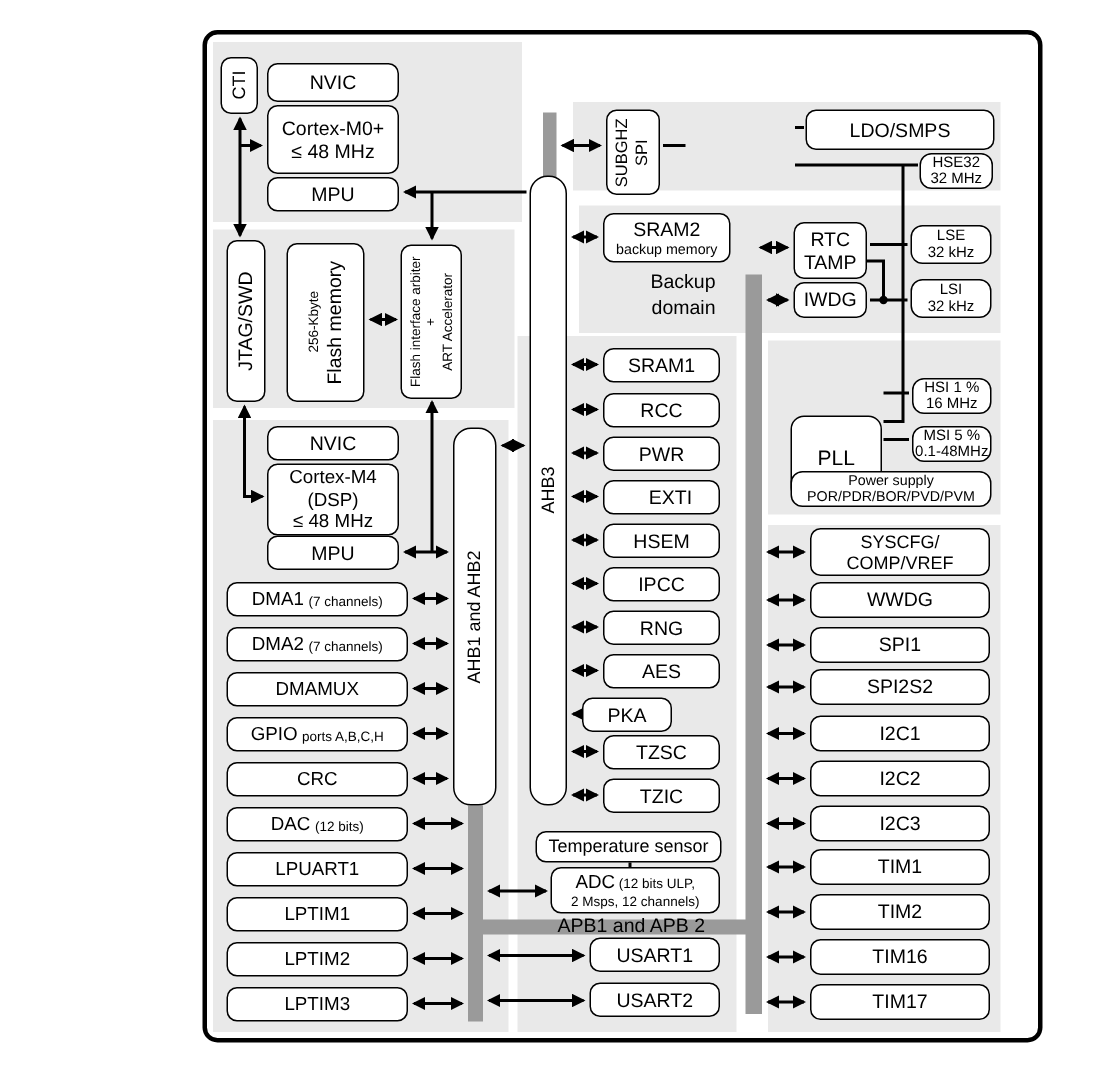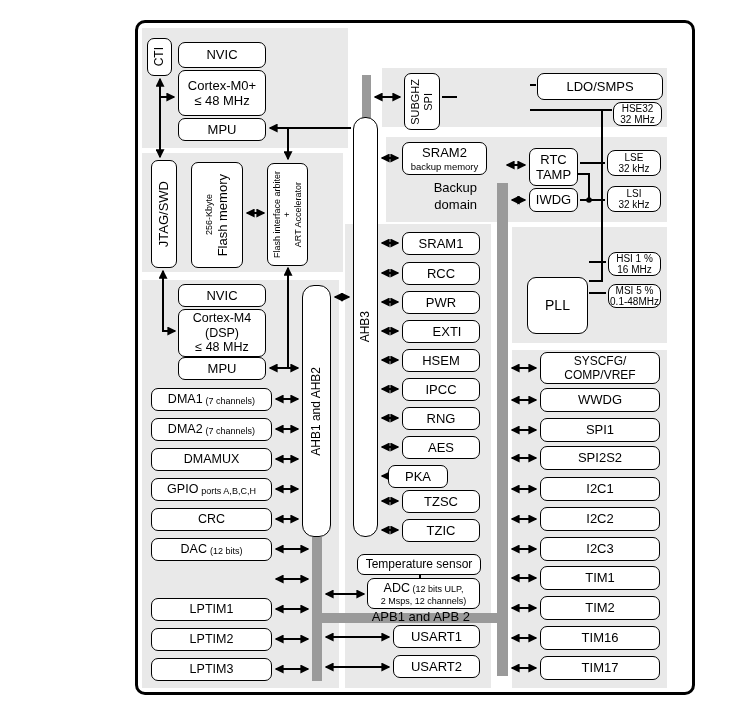--- a/index.html
+++ b/index.html
@@ -172,20 +172,23 @@
     <span class="fs125">GPIO</span>
     <span class="sb">ports A,B,C,H</span>
   </div>
   <div class="bk row" style="left:151px;top:508px;width:121px;height:23px;">
     <span class="fs125">CRC</span>
   </div>
   <div class="bk row" style="left:151px;top:538px;width:121px;height:23px;">
     <span class="fs125">DAC</span>
     <span class="sb">(12 bits)</span>
   </div>
+  <div class="bk row" style="left:151px;top:568px;width:121px;height:23px;">
+    <span class="fs125">LPUART1</span>
+  </div>
   <div class="bk row" style="left:151px;top:598px;width:121px;height:23px;">
     <span class="fs125">LPTIM1</span>
   </div>
   <div class="bk row" style="left:151px;top:628px;width:121px;height:23px;">
     <span class="fs125">LPTIM2</span>
   </div>
   <div class="bk row" style="left:151px;top:658px;width:121px;height:23px;">
     <span class="fs125">LPTIM3</span>
   </div>
 
@@ -222,20 +225,24 @@
   </div>
 
   <div class="bk fs14" style="left:527px;top:253px;width:61px;height:57px;border-radius:9px;margin-top:24px;">PLL</div>
   <div class="bk fs10" style="left:608px;top:252px;width:53px;height:24px;border-radius:8px;">
     <span>HSI 1 %</span>
     <span>16 MHz</span>
   </div>
   <div class="bk fs10" style="left:608px;top:284px;width:53px;height:24px;border-radius:8px;">
     <span>MSI 5 %</span>
     <span>0.1-48MHz</span>
+  </div>
+  <div class="bk" style="left:527px;top:314px;width:134px;height:24px;border-radius:8px;">
+    <span class="fs95">Power supply</span>
+    <span class="fs95">POR/PDR/BOR/PVD/PVM</span>
   </div>
 
   <div class="bk" style="left:402px;top:232px;width:78px;height:23px;">SRAM1</div>
   <div class="bk" style="left:402px;top:262px;width:78px;height:23px;">RCC</div>
   <div class="bk" style="left:402px;top:291px;width:78px;height:23px;">PWR</div>
   <div class="bk" style="left:402px;top:320px;width:78px;height:23px;padding-left:12px;">EXTI</div>
   <div class="bk" style="left:402px;top:349px;width:78px;height:23px;">HSEM</div>
   <div class="bk" style="left:402px;top:378px;width:78px;height:23px;">IPCC</div>
   <div class="bk" style="left:402px;top:407px;width:78px;height:23px;">RNG</div>
   <div class="bk" style="left:402px;top:436px;width:78px;height:23px;">AES</div>

